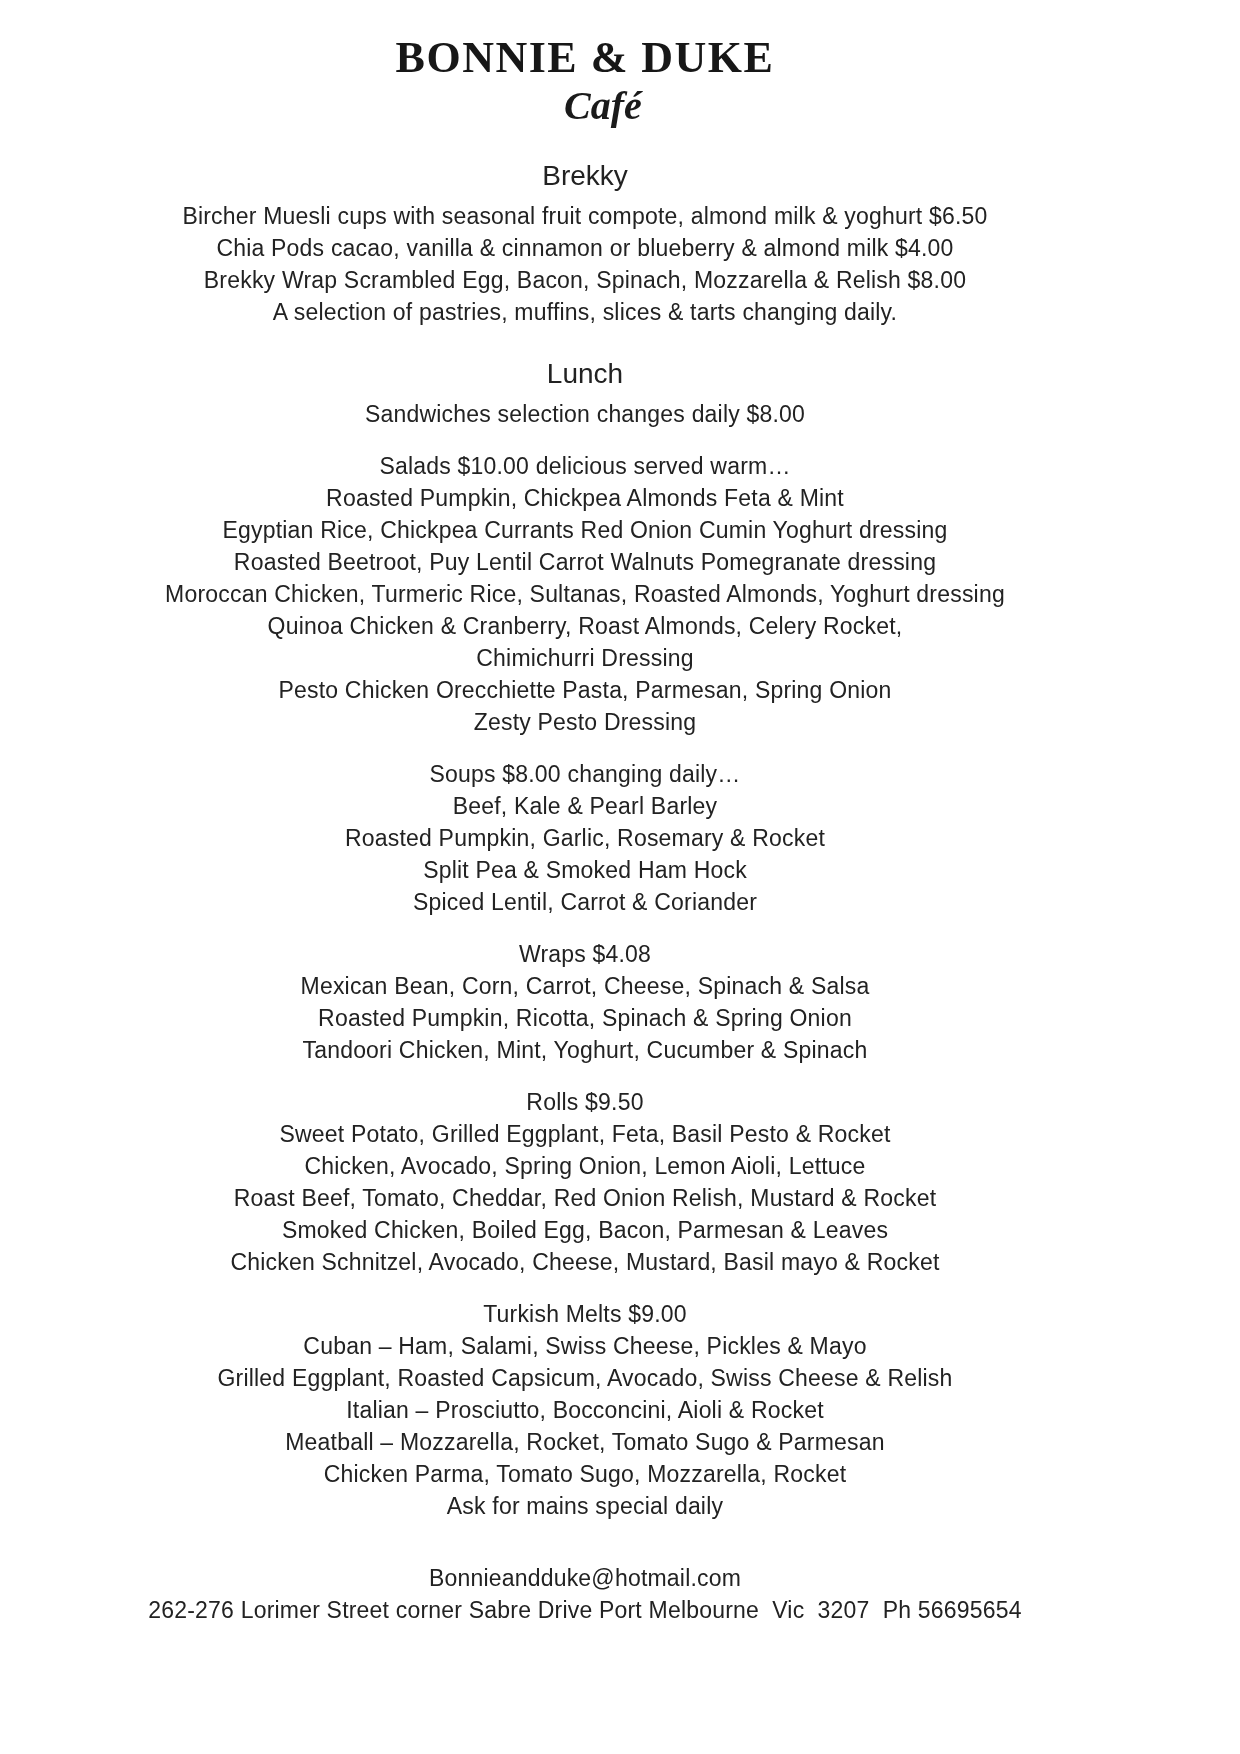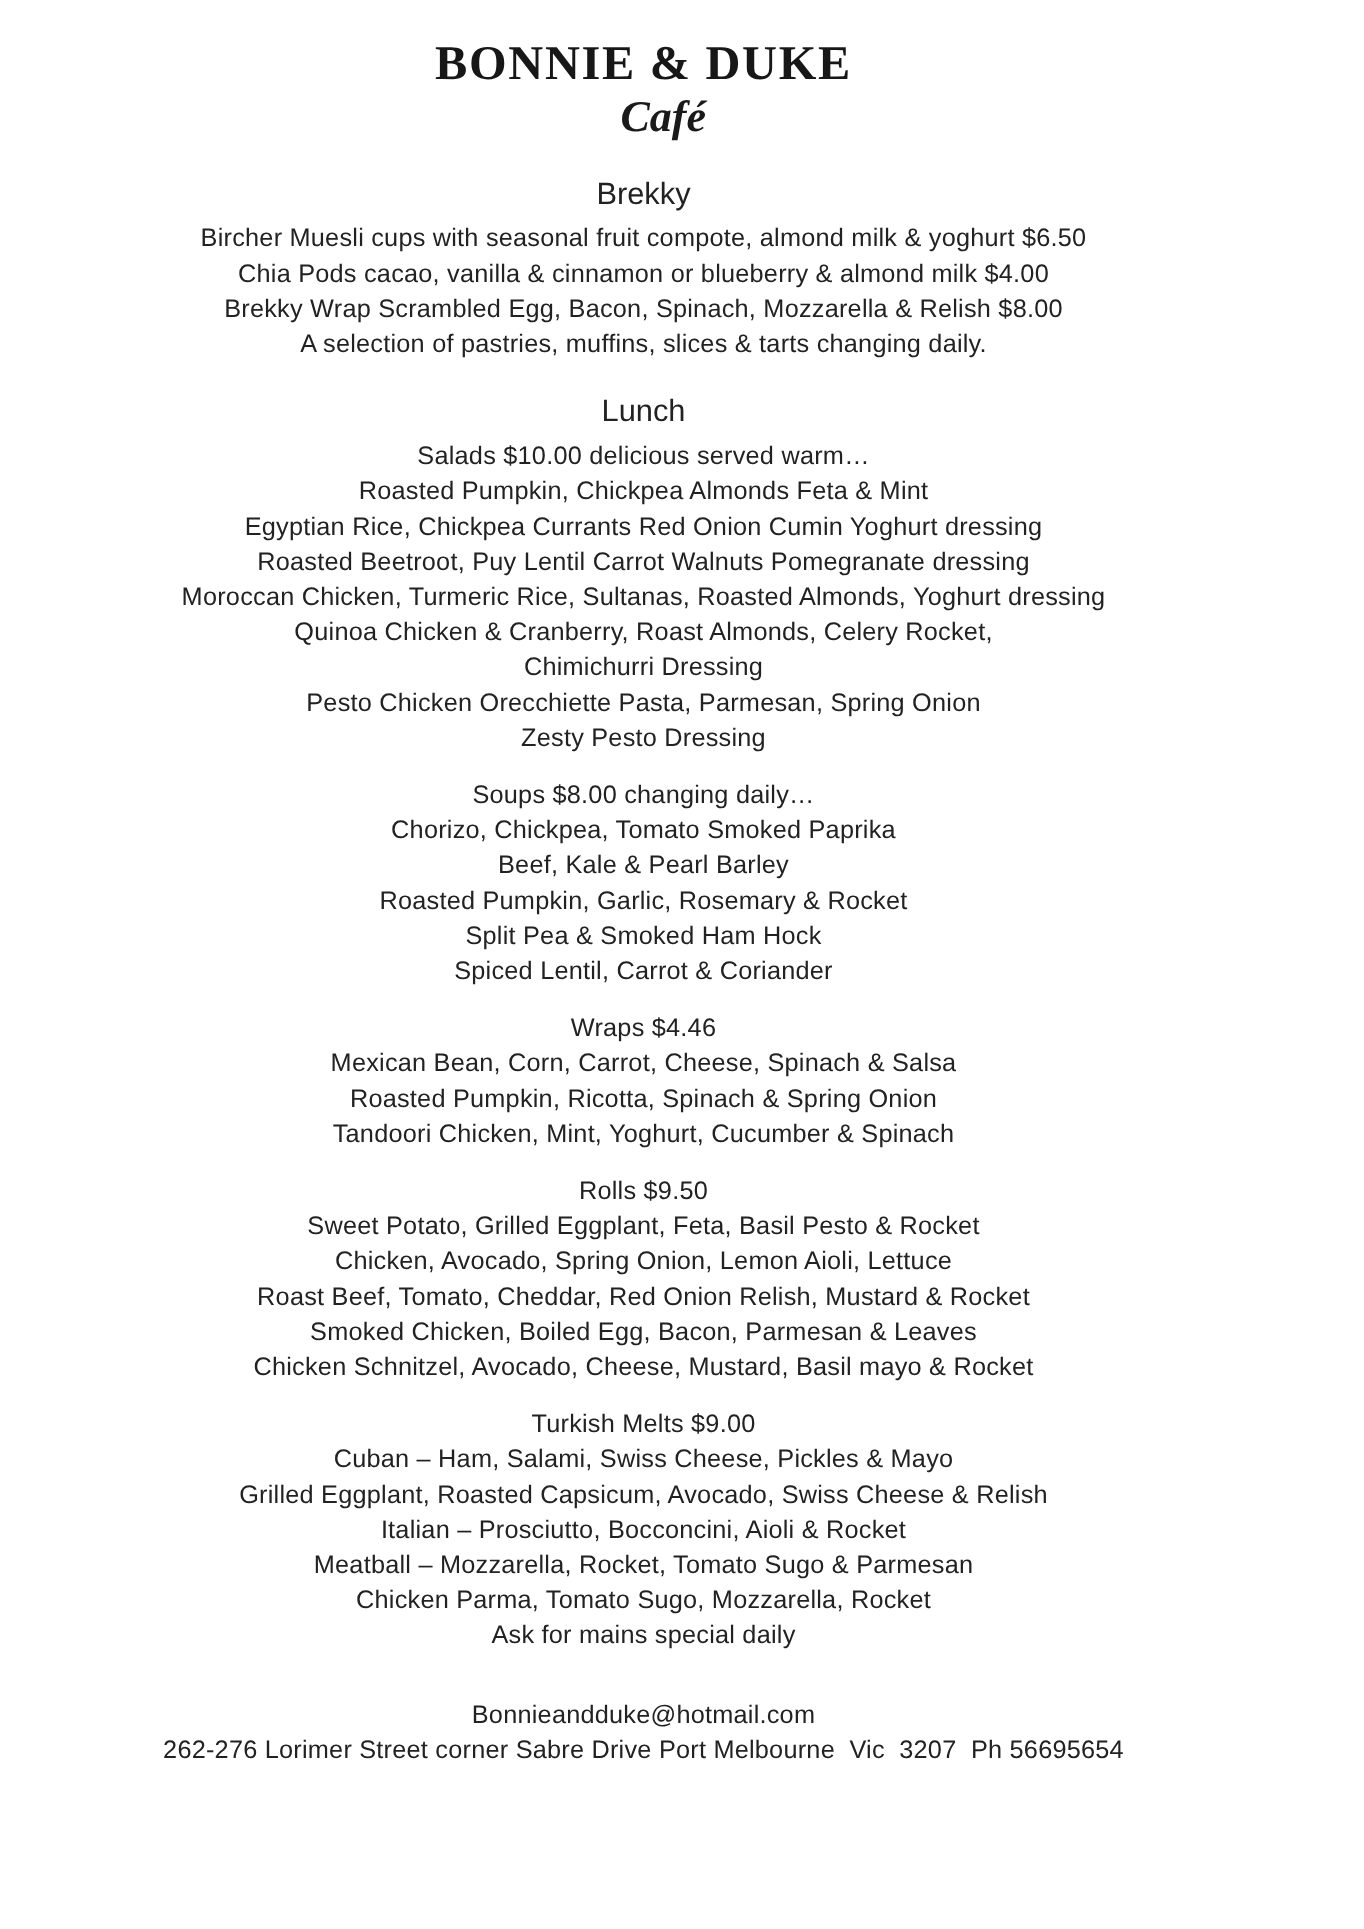--- a/index.html
+++ b/index.html
@@ -78,40 +78,42 @@
         <div class="group">
           <div class="line">Bircher Muesli cups with seasonal fruit compote, almond milk &amp; yoghurt $6.50</div>
           <div class="line">Chia Pods cacao, vanilla &amp; cinnamon or blueberry &amp; almond milk $4.00</div>
           <div class="line">Brekky Wrap Scrambled Egg, Bacon, Spinach, Mozzarella &amp; Relish $8.00</div>
           <div class="line">A selection of pastries, muffins, slices &amp; tarts changing daily.</div>
         </div>
       </section>
       <section>
         <h2 class="section-heading">Lunch</h2>
         <div class="group">
+          <div class="line">Sandwiches selection changes daily $8.00</div>
+        </div>
+        <div class="group">
           <div class="line">Salads $10.00 delicious served warm…</div>
           <div class="line">Roasted Pumpkin, Chickpea Almonds Feta &amp; Mint</div>
           <div class="line">Egyptian Rice, Chickpea Currants Red Onion Cumin Yoghurt dressing</div>
           <div class="line">Roasted Beetroot, Puy Lentil Carrot Walnuts Pomegranate dressing</div>
           <div class="line">Moroccan Chicken, Turmeric Rice, Sultanas, Roasted Almonds, Yoghurt dressing</div>
           <div class="line">Quinoa Chicken &amp; Cranberry, Roast Almonds, Celery Rocket,</div>
           <div class="line">Chimichurri Dressing</div>
           <div class="line">Pesto Chicken Orecchiette Pasta, Parmesan, Spring Onion</div>
           <div class="line">Zesty Pesto Dressing</div>
         </div>
         <div class="group">
           <div class="line">Soups $8.00 changing daily…</div>
-          <div class="line">Chorizo, Chickpea, Tomato Smoked Paprika</div>
           <div class="line">Beef, Kale &amp; Pearl Barley</div>
           <div class="line">Roasted Pumpkin, Garlic, Rosemary &amp; Rocket</div>
           <div class="line">Split Pea &amp; Smoked Ham Hock</div>
           <div class="line">Spiced Lentil, Carrot &amp; Coriander</div>
         </div>
         <div class="group">
-          <div class="line">Wraps $4.46</div>
+          <div class="line">Wraps $4.08</div>
           <div class="line">Mexican Bean, Corn, Carrot, Cheese, Spinach &amp; Salsa</div>
           <div class="line">Roasted Pumpkin, Ricotta, Spinach &amp; Spring Onion</div>
           <div class="line">Tandoori Chicken, Mint, Yoghurt, Cucumber &amp; Spinach</div>
         </div>
         <div class="group">
           <div class="line">Rolls $9.50</div>
           <div class="line">Sweet Potato, Grilled Eggplant, Feta, Basil Pesto &amp; Rocket</div>
           <div class="line">Chicken, Avocado, Spring Onion, Lemon Aioli, Lettuce</div>
           <div class="line">Roast Beef, Tomato, Cheddar, Red Onion Relish, Mustard &amp; Rocket</div>
           <div class="line">Smoked Chicken, Boiled Egg, Bacon, Parmesan &amp; Leaves</div>

